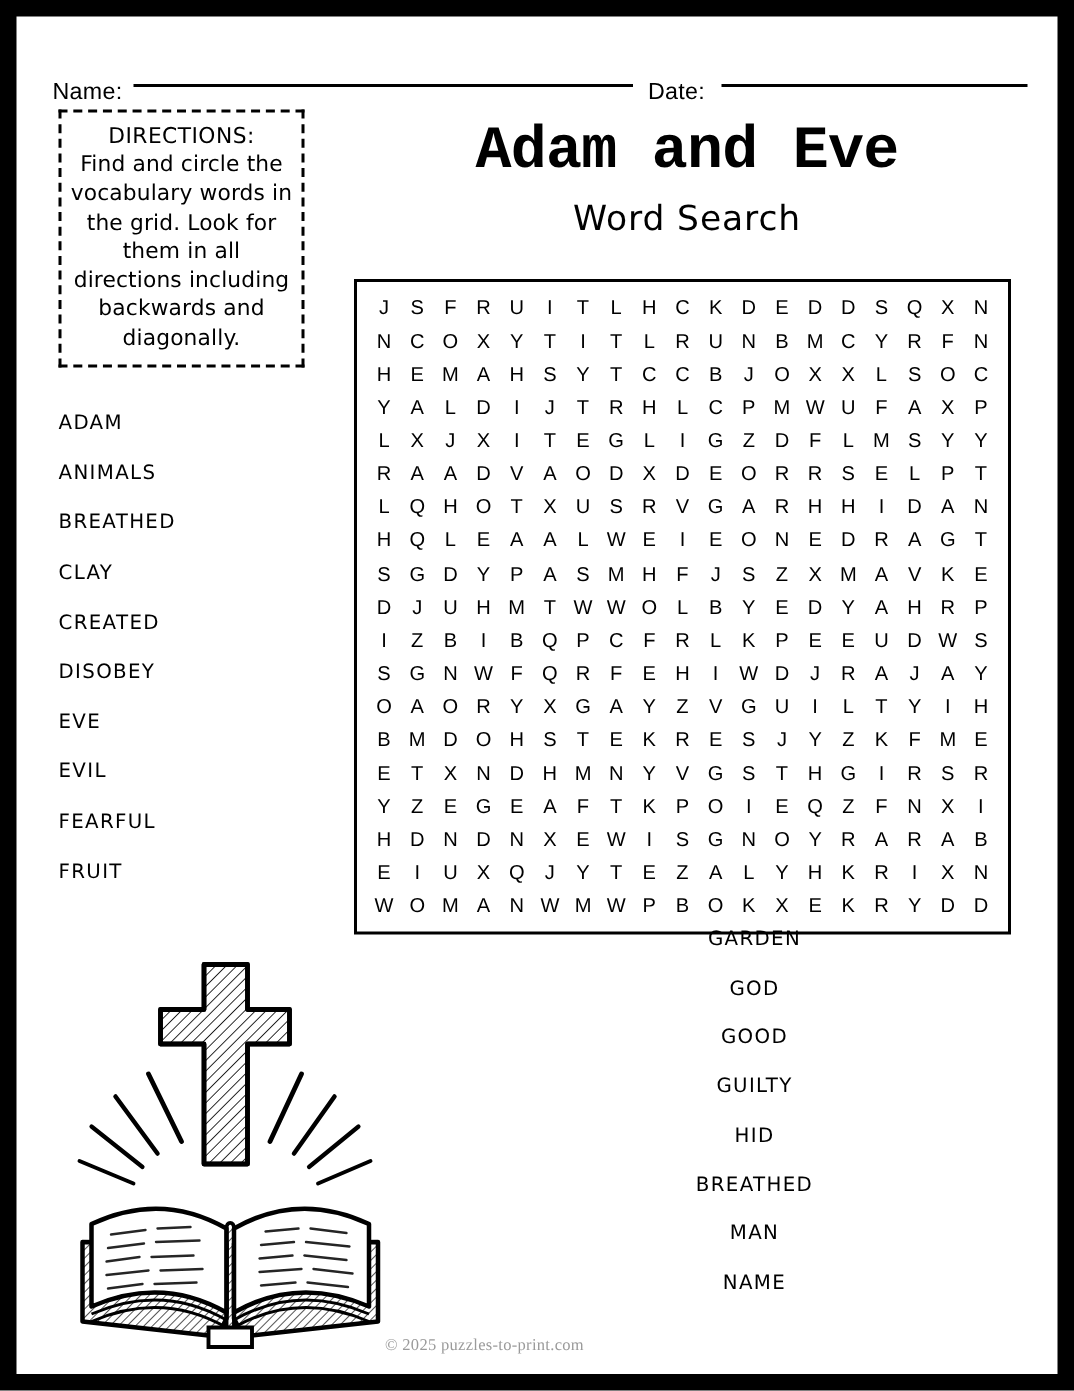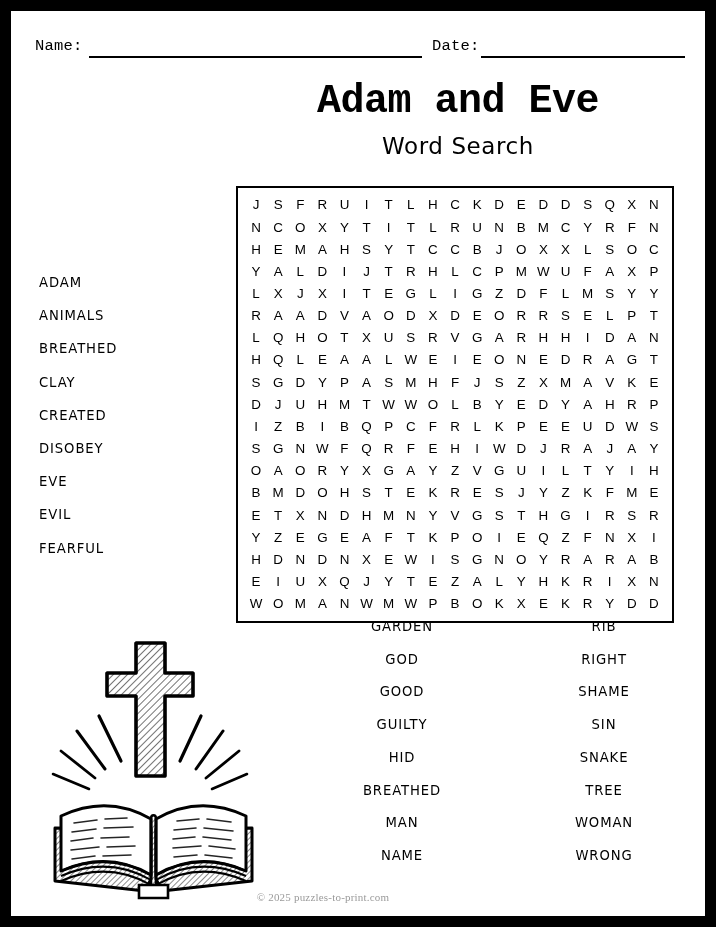--- a/index.html
+++ b/index.html
@@ -22,25 +22,25 @@
   }
 
   
   #namedate {
     position: absolute;
     left: 0; top: 26px;
     width: 694px; height: 30px;
   }
   .nd-label {
     position: absolute;
-    font-family: Liberation Mono, monospace;
+    font-family: Liberation Sans, sans-serif;
     font-size: 15.5px;
     color: #000;
     letter-spacing: 0.2px;
-    top: 0px;
+    top: 16px;
   }
   .nd-rule {
     position: absolute;
     border-bottom: 2px solid #000;
     top: 19px;
   }
   #name-label { left: 24px; }
   #name-rule  { left: 78px; width: 333px; }
   #date-label { left: 421px; }
   #date-rule  { left: 470px; width: 204px; }
@@ -181,36 +181,41 @@
 
 <div id="page">
 
   <div id="namedate">
     <span class="nd-label" id="name-label">Name:</span>
     <span class="nd-rule" id="name-rule"></span>
     <span class="nd-label" id="date-label">Date:</span>
     <span class="nd-rule" id="date-rule"></span>
   </div>
 
+  <div id="directions">
+    <div class="dir-title">DIRECTIONS:</div>
+    <div class="dir-body">Find and circle the vocabulary words in the grid.  Look for them in all directions including backwards and diagonally.</div>
+  </div>
 
   <div id="title-block">
     <div id="main-title">Adam and Eve</div>
     <div id="sub-title">Word Search</div>
   </div>
 
   <div id="left-words">
       <div class="word">ADAM</div>
       <div class="word">ANIMALS</div>
       <div class="word">BREATHED</div>
       <div class="word">CLAY</div>
       <div class="word">CREATED</div>
       <div class="word">DISOBEY</div>
       <div class="word">EVE</div>
       <div class="word">EVIL</div>
       <div class="word">FEARFUL</div>
+      <div class="word">FRUIT</div>
     </div>
 
   <div id="grid-wrap">
     <div id="grid" style="grid-template-columns: repeat(19, 1fr);">
         <div class="cell">J</div>
         <div class="cell">S</div>
         <div class="cell">F</div>
         <div class="cell">R</div>
         <div class="cell">U</div>
         <div class="cell">I</div>
@@ -575,30 +580,20 @@
   <div id="bottom-words">
     <div class="col" id="bottom-col-1">
         <div class="word">GARDEN</div>
         <div class="word">GOD</div>
         <div class="word">GOOD</div>
         <div class="word">GUILTY</div>
         <div class="word">HID</div>
         <div class="word">BREATHED</div>
         <div class="word">MAN</div>
         <div class="word">NAME</div>
-      </div>
-    <div class="col" id="bottom-col-2">
-        <div class="word">RIB</div>
-        <div class="word">RIGHT</div>
-        <div class="word">SHAME</div>
-        <div class="word">SIN</div>
-        <div class="word">SNAKE</div>
-        <div class="word">TREE</div>
-        <div class="word">WOMAN</div>
-        <div class="word">WRONG</div>
       </div>
   </div>
 
   <div id="illustration">
     <svg viewBox="0 0 225 268" xmlns="http://www.w3.org/2000/svg">
       <defs>
         <pattern id="hatch" width="5" height="5" patternUnits="userSpaceOnUse" patternTransform="rotate(45)">
           <line x1="0" y1="0" x2="0" y2="5" stroke="#000" stroke-width="1.1"></line>
         </pattern>
         <pattern id="hatch2" width="4" height="4" patternUnits="userSpaceOnUse" patternTransform="rotate(45)">

